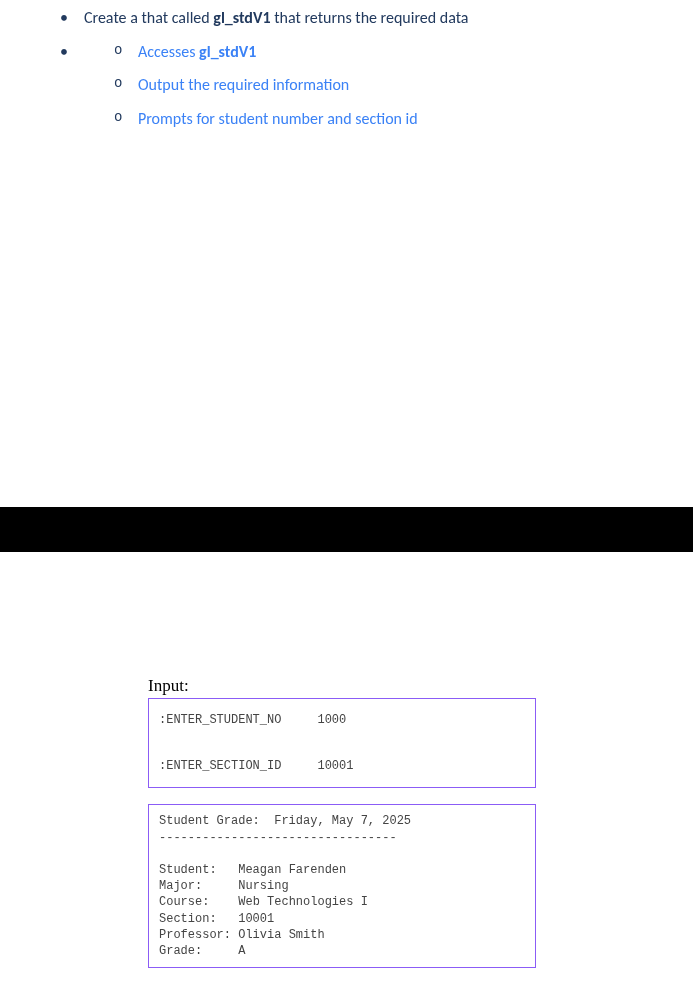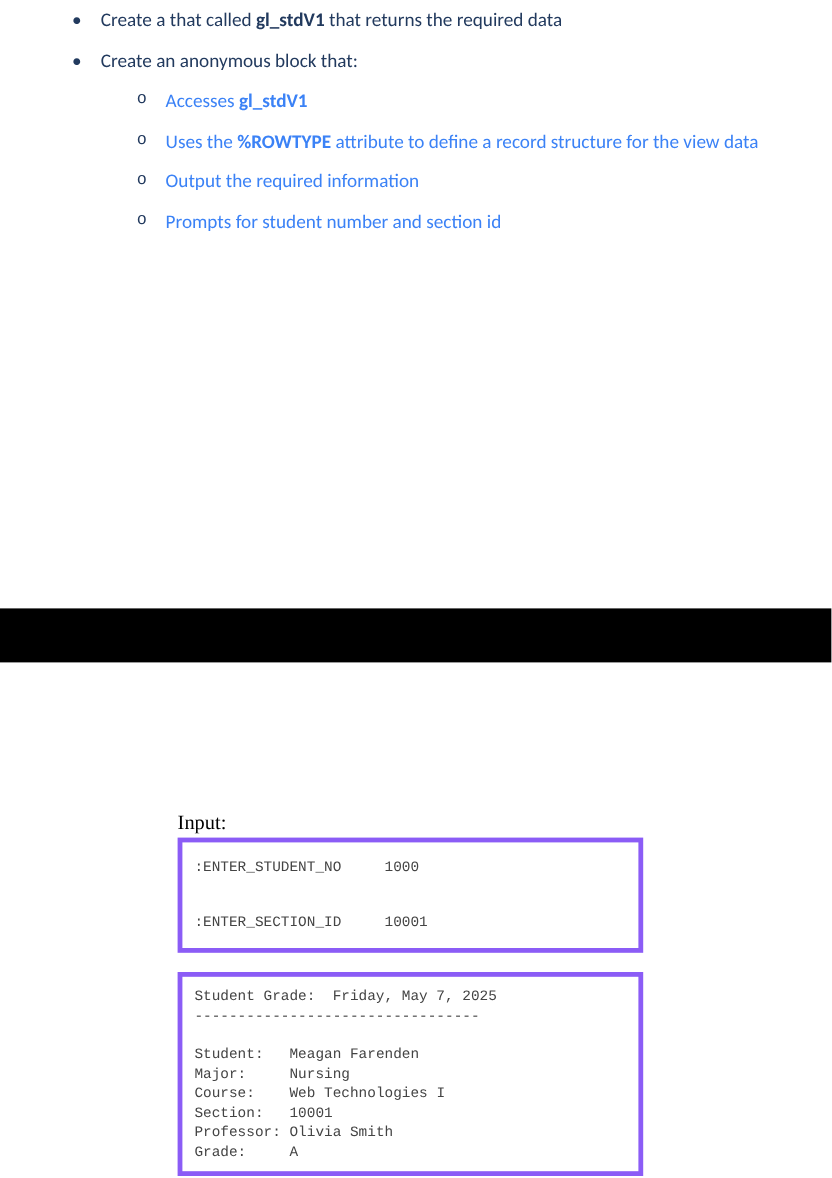--- a/index.html
+++ b/index.html
@@ -83,21 +83,21 @@
       width: 388px;
       color: #666;
     }
     .io-heading {
       font-family: 'Times New Roman', serif;
       font-size: 17px;
       color: #000000;
       margin-bottom: 2px;
     }
     .io-box {
-      border: 4px solid #8b5cf6;
+      border: 1px solid #8b5cf6;
       padding: 10px 10px;
       font-family: 'Courier New', monospace;
       font-size: 12px;
       color: #444;
       line-height: 1.9;
       margin-bottom: 16px;
       white-space: pre;
     }
     .io-box-output {
       line-height: 1.35;
@@ -106,27 +106,23 @@
   </style>
 </head>
 <body>
 
 <div class="top-section">
   <ul class="bullet-list">
     <li>
       <span>Create a that called </span><span class="bold">gl_stdV1</span><span> that returns the required data</span>
     </li>
     <li>
-      <span>Create an anonymous block that:</span>
       <ul class="sub-list">
         <li>
           <span>Accesses </span><span class="bold">gl_stdV1</span>
-        </li>
-        <li>
-          <span>Uses the </span><span class="bold">%ROWTYPE</span><span> attribute to define a record structure for the view data</span>
         </li>
         <li>
           <span>Output the required information</span>
         </li>
         <li>
           <span>Prompts for student number and section id</span>
         </li>
       </ul>
     </li>
   </ul>

